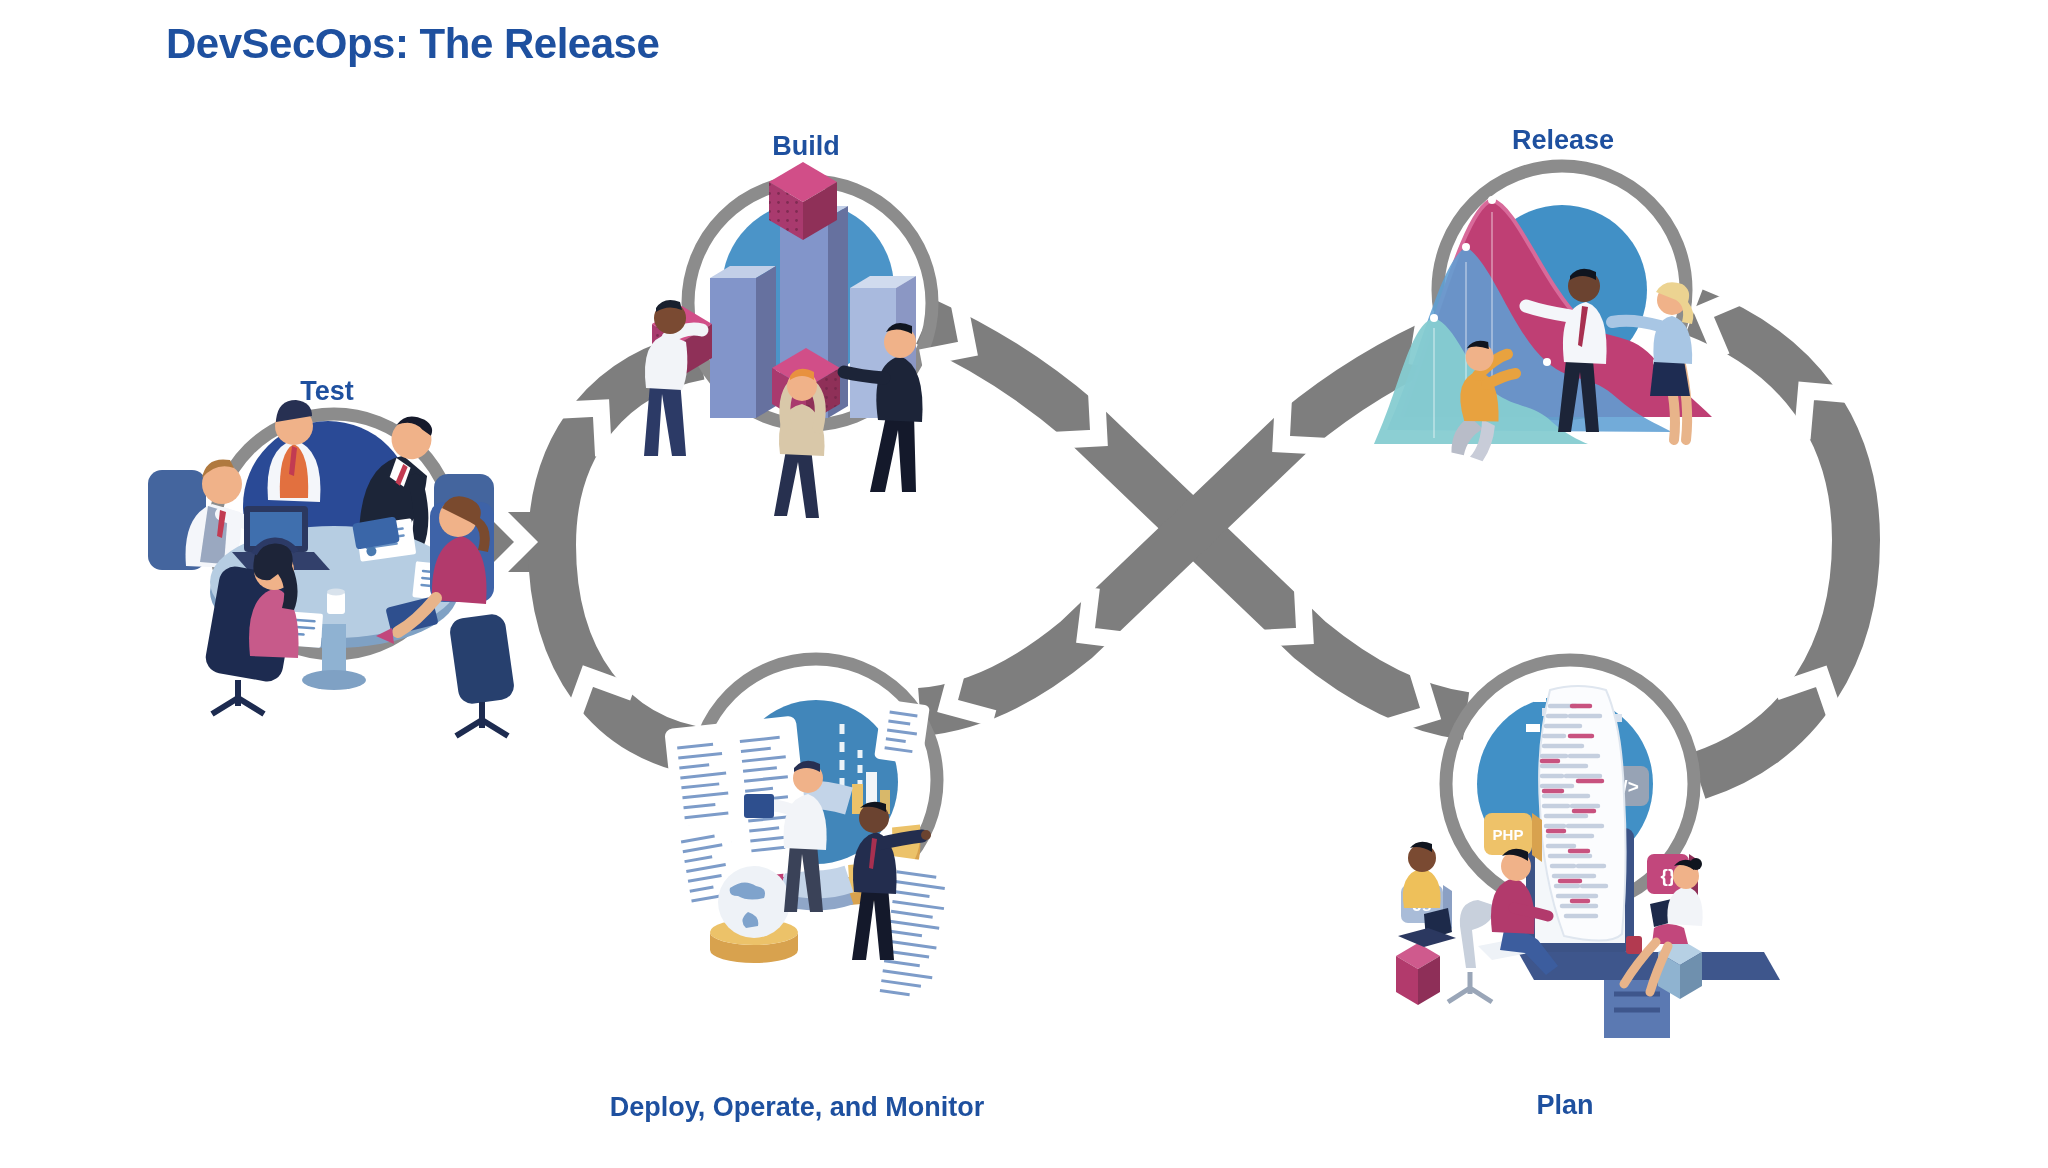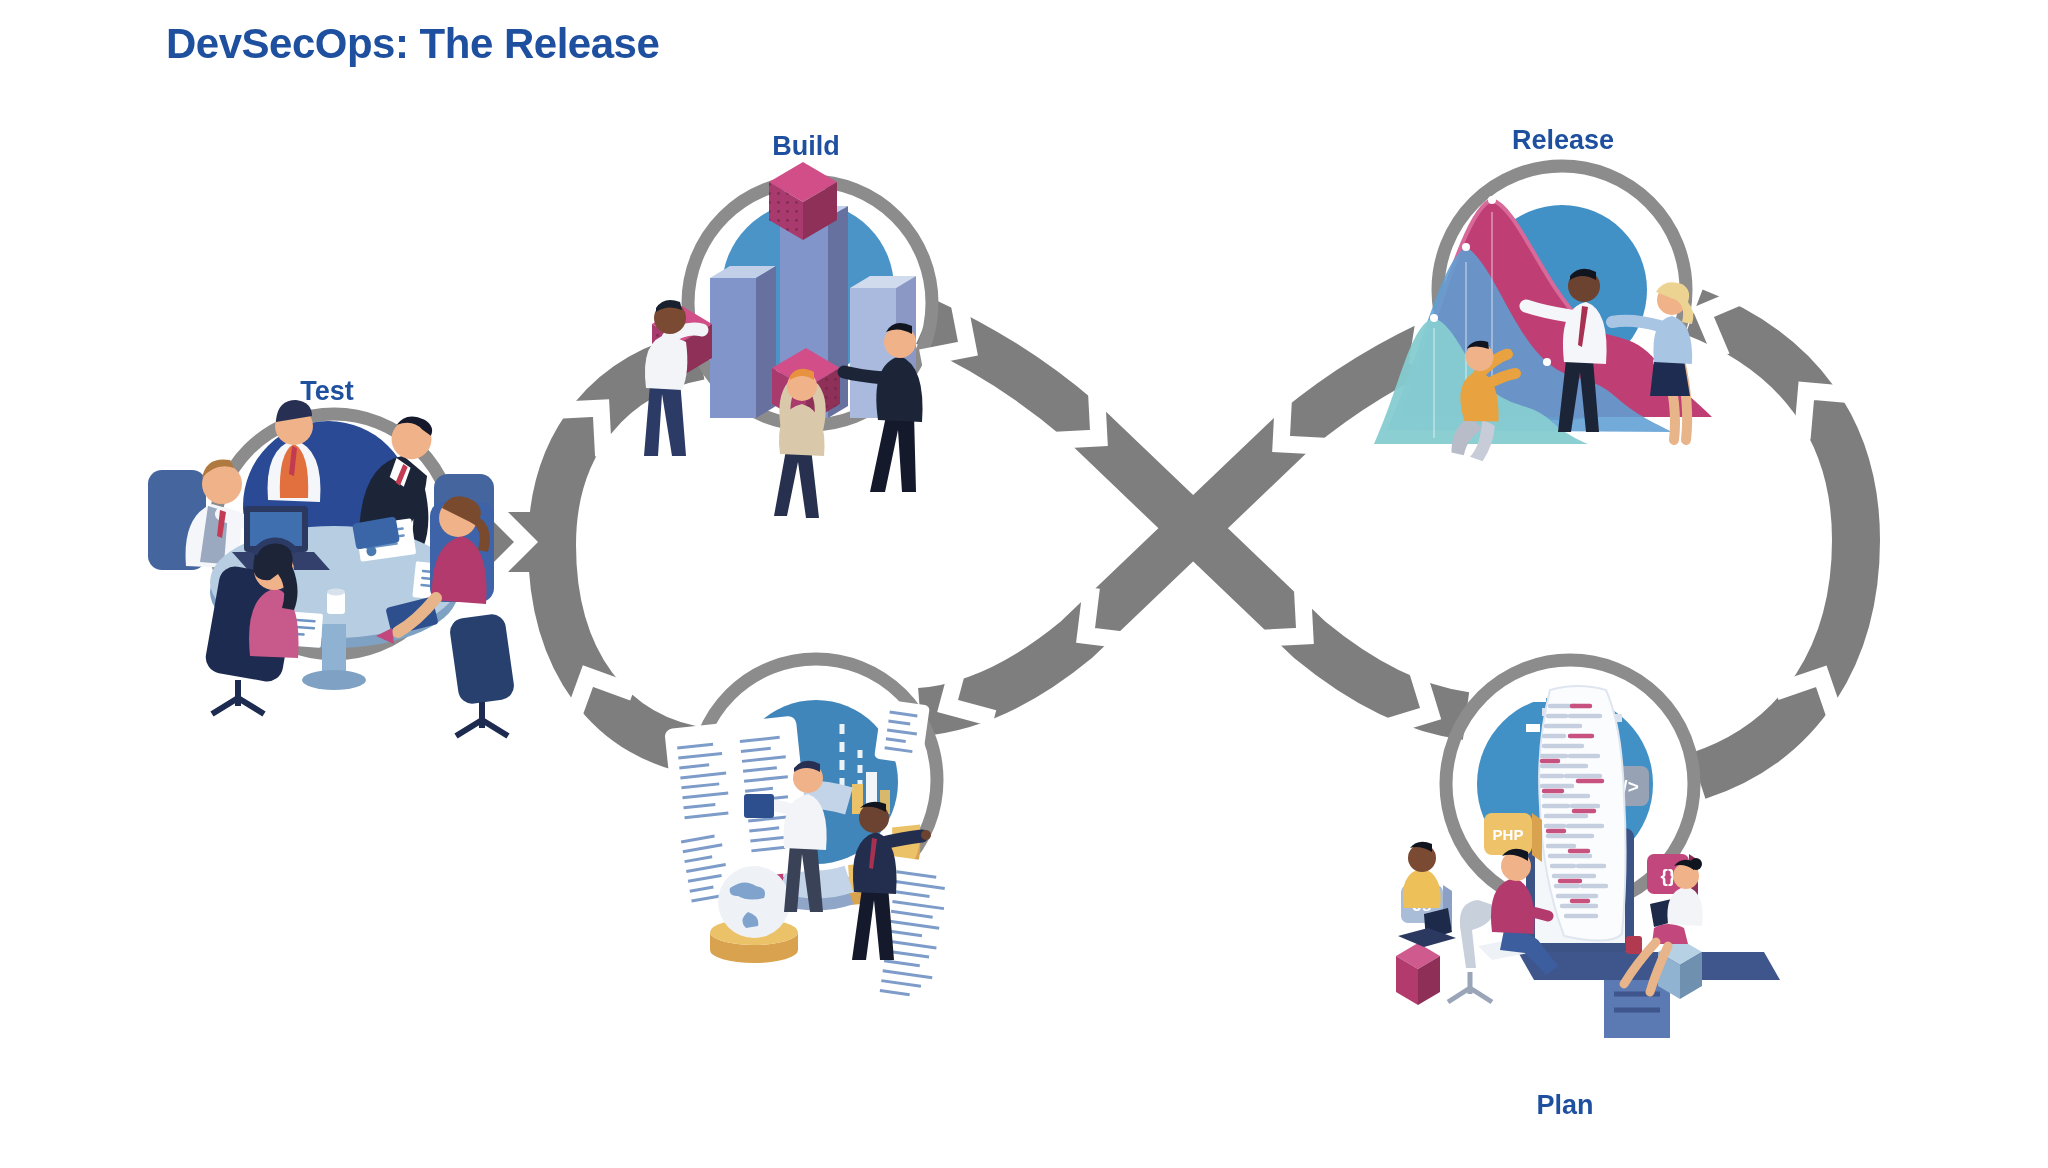--- a/index.html
+++ b/index.html
@@ -397,15 +397,16 @@
       <circle cx="16" cy="-94" r="6" fill="#10151f"></circle>
     </g>
   </g>
 </svg>
 
 <div class="page-title">DevSecOps: The Release</div>
 
 <div class="stage-label" style="left:327px;top:391px">Test</div>
 <div class="stage-label" style="left:806px;top:146px">Build</div>
 <div class="stage-label" style="left:1563px;top:140px">Release</div>
+<div class="stage-label" style="left:797px;top:1107px">Deploy, Operate, and Monitor</div>
 <div class="stage-label" style="left:1565px;top:1105px">Plan</div>
 
 </div>
 
 </body></html>

